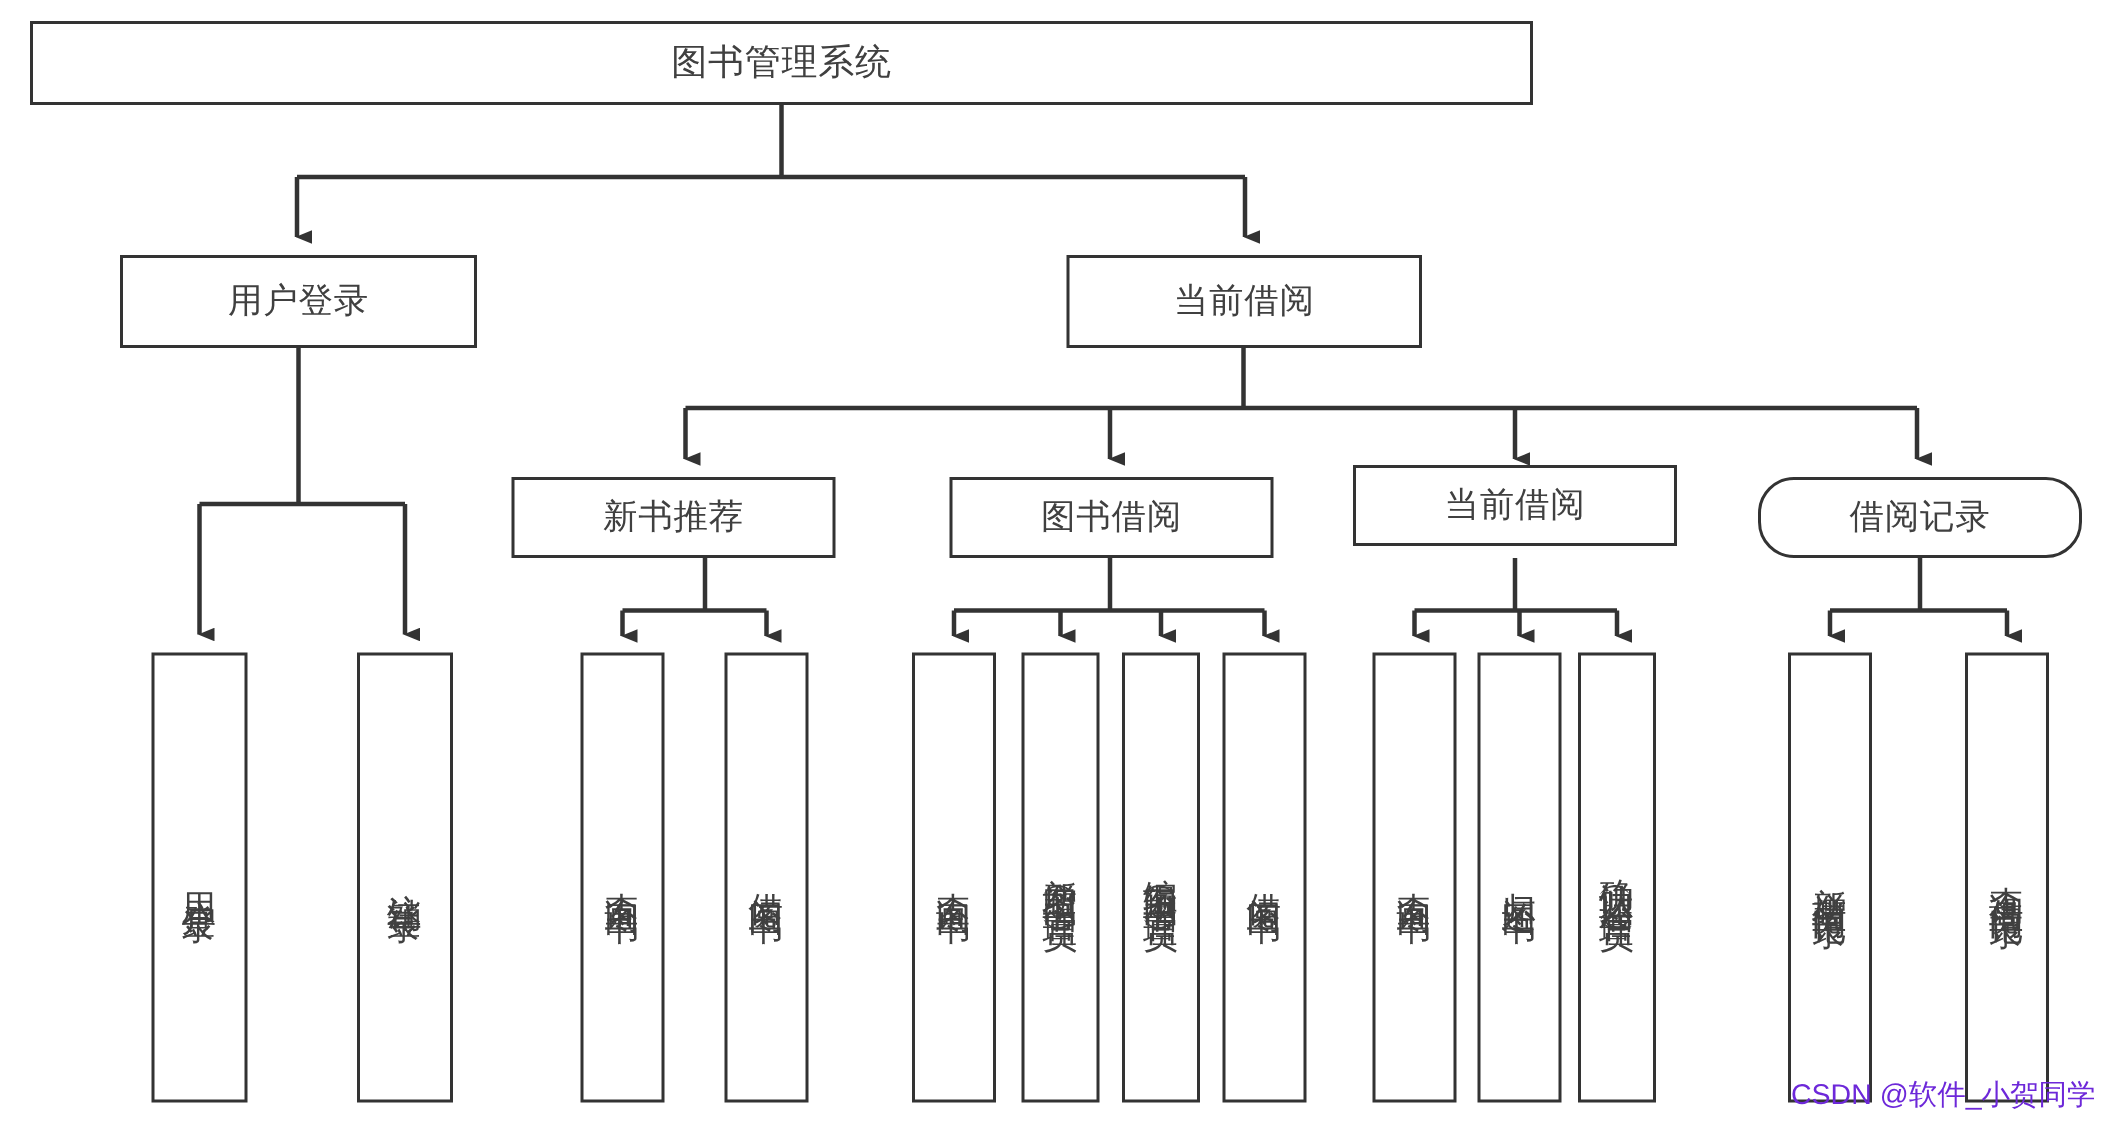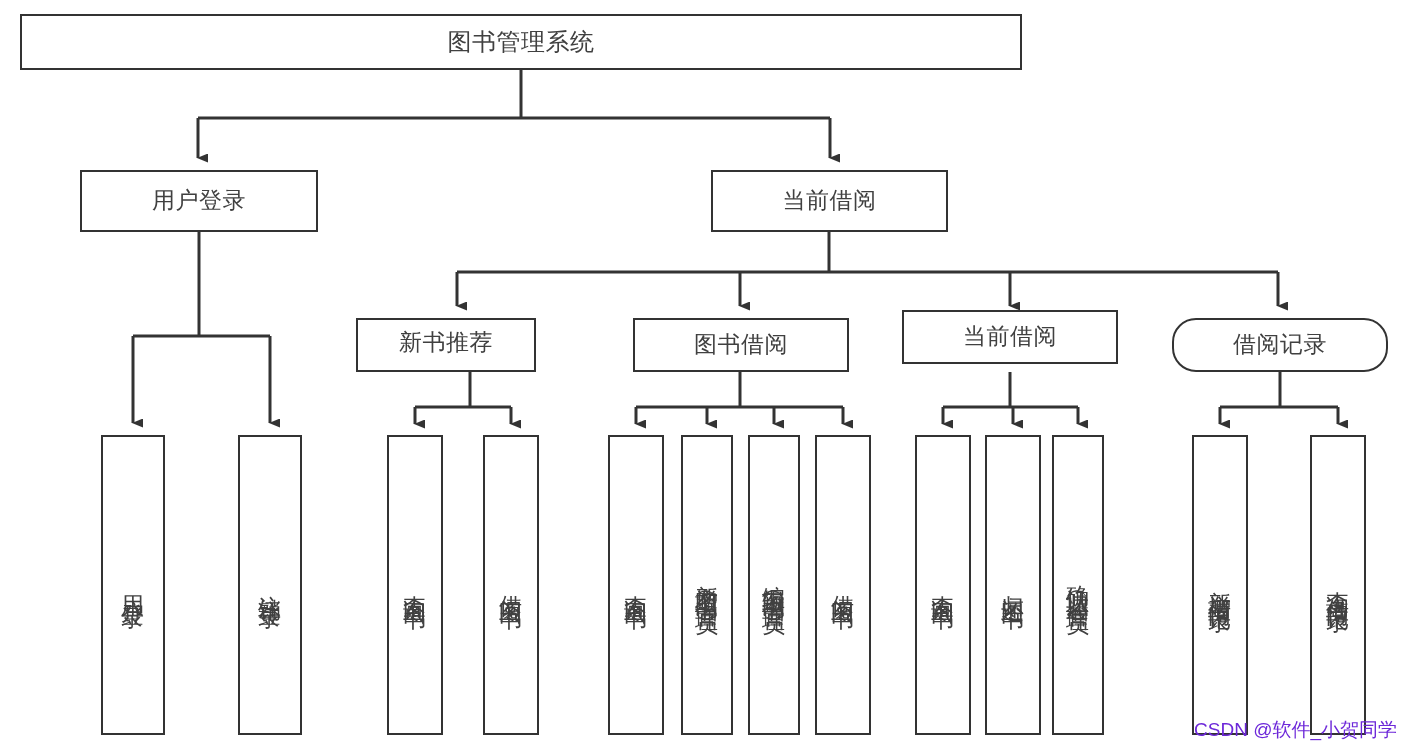--- a/index.html
+++ b/index.html
@@ -140,21 +140,21 @@
       <line x1="1220" y1="407" x2="1220" y2="424" marker-end="url(#arrowhead)"></line>
       <line x1="1338" y1="407" x2="1338" y2="424" marker-end="url(#arrowhead)"></line>
     </g>
   </svg>
 
   <div class="node node-h node-root" style="left:20px; top:14px; width:1002px; height:56px;">图书管理系统</div>
 
   <div class="node node-h" style="left:80px; top:170px; width:238px; height:62px;">用户登录</div>
   <div class="node node-h" style="left:711px; top:170px; width:237px; height:62px;">当前借阅</div>
 
-  <div class="node node-h" style="left:356px; top:318px; width:180px; height:54px;font-family:Liberation Mono, monospace;">新书推荐</div>
+  <div class="node node-h" style="left:341px; top:318px; width:216px; height:54px;">新书推荐</div>
   <div class="node node-h" style="left:633px; top:318px; width:216px; height:54px;">图书借阅</div>
   <div class="node node-h" style="left:902px; top:310px; width:216px; height:54px;">当前借阅</div>
   <div class="node node-h" style="left:1172px; top:318px; width:216px; height:54px;border-radius:24px;">借阅记录</div>
 
   <div class="node node-v" style="left:101px; top:435px; width:64px; height:300px;">
     <span class="vtext">用户登录</span>
   </div>
   <div class="node node-v" style="left:238px; top:435px; width:64px; height:300px;">
     <span class="vtext">注销登录</span>
   </div>

